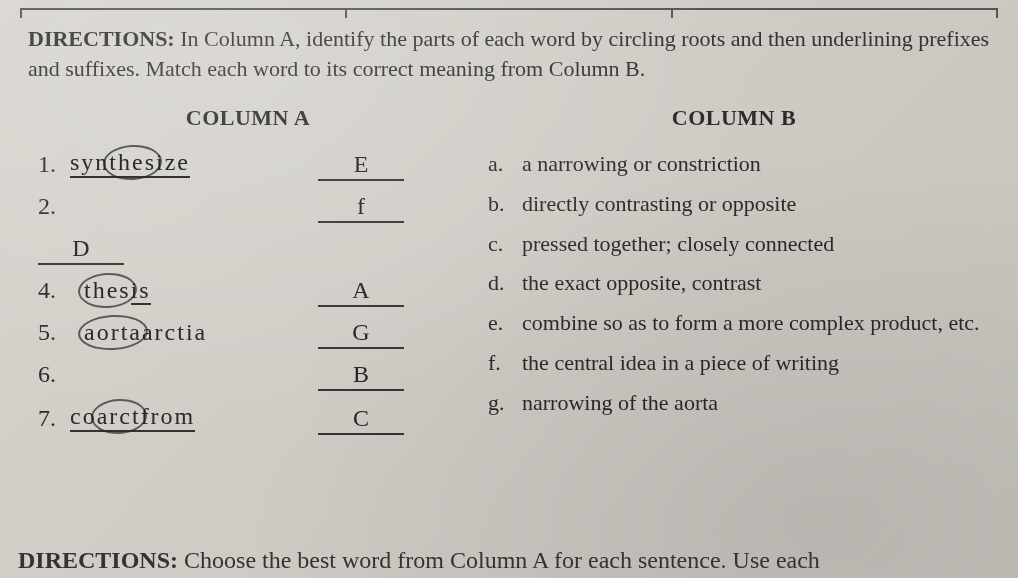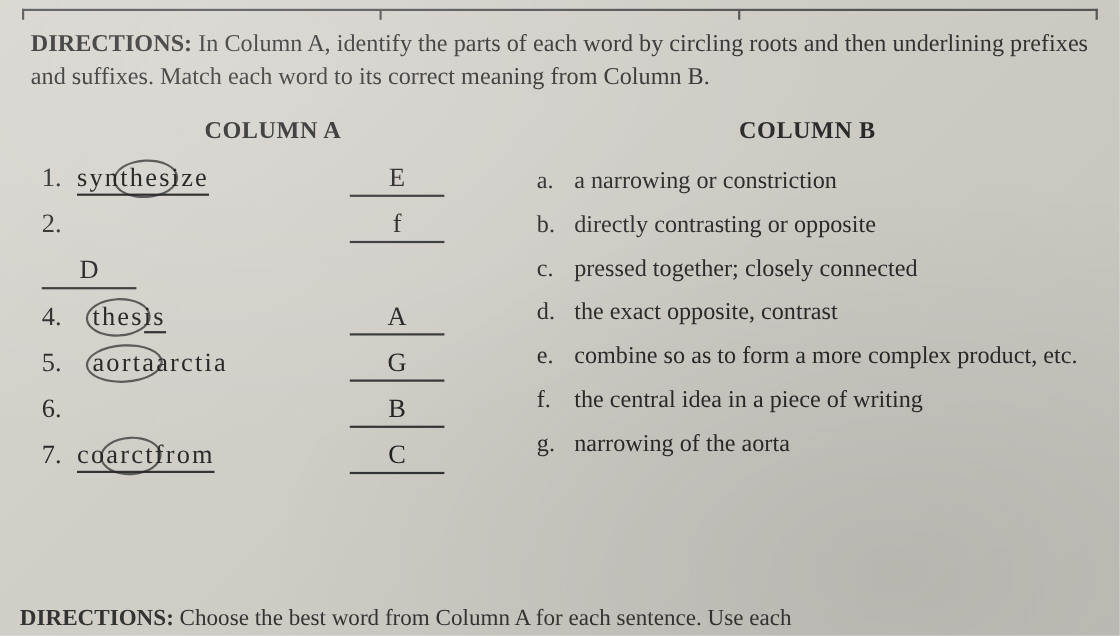--- a/index.html
+++ b/index.html
@@ -73,21 +73,21 @@
       font-size: 24px;
     }
     .col-a-row {
       display: flex;
       align-items: baseline;
       gap: 20px;
     }
     .word-cell {
       flex: 0 0 260px;
       display: flex;
-      align-items: flex-start;
+      align-items: flex-end;
       gap: 6px;
     }
     .word-num {
       font-weight: normal;
       margin-right: 2px;
       width: 24px;
     }
     .word-text {
       position: relative;
       letter-spacing: 2px;
@@ -139,21 +139,21 @@
     }
     .def-letter {
       width: 24px;
       flex-shrink: 0;
     }
     .bottom-directions {
       position: absolute;
       bottom: 4px;
       left: 18px;
       right: 18px;
-      font-size: 21px;
+      font-size: 24px;
       color: #333;
       white-space: nowrap;
       overflow: hidden;
     }
   </style>
 </head>
 <body>
 
 <div class="paper-texture"></div>
 

